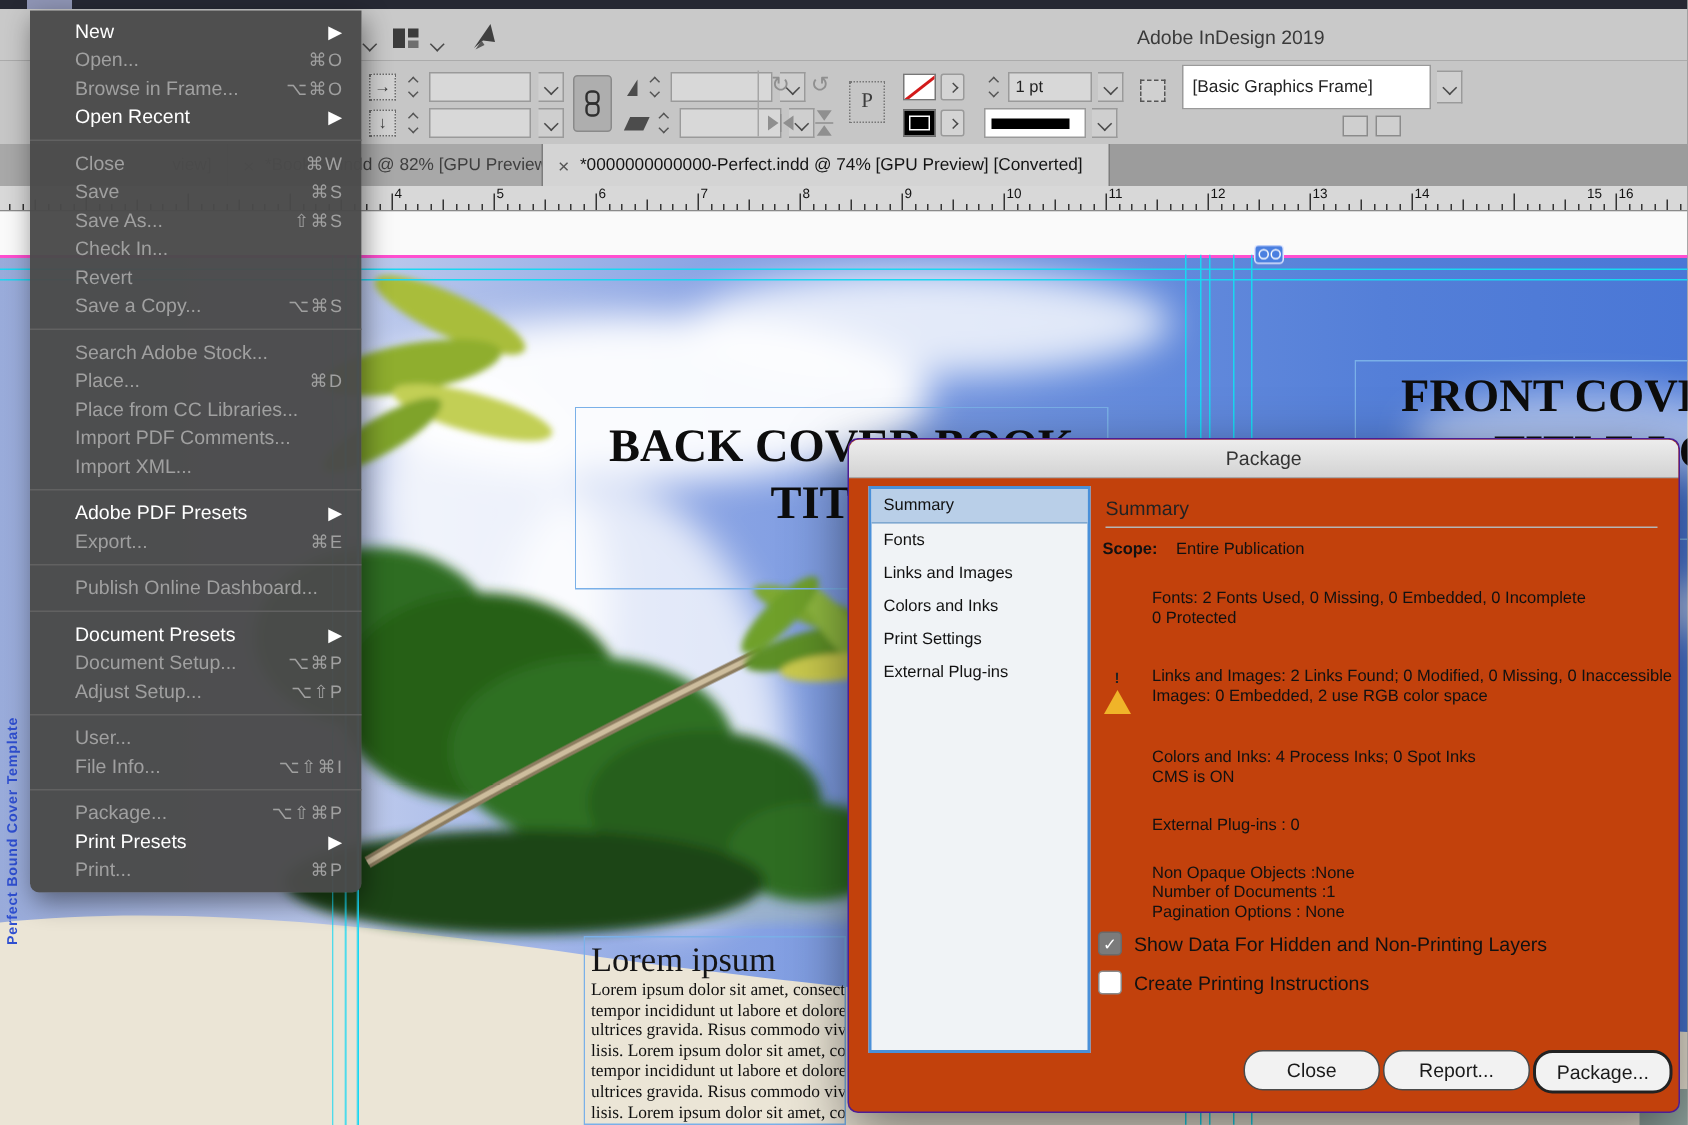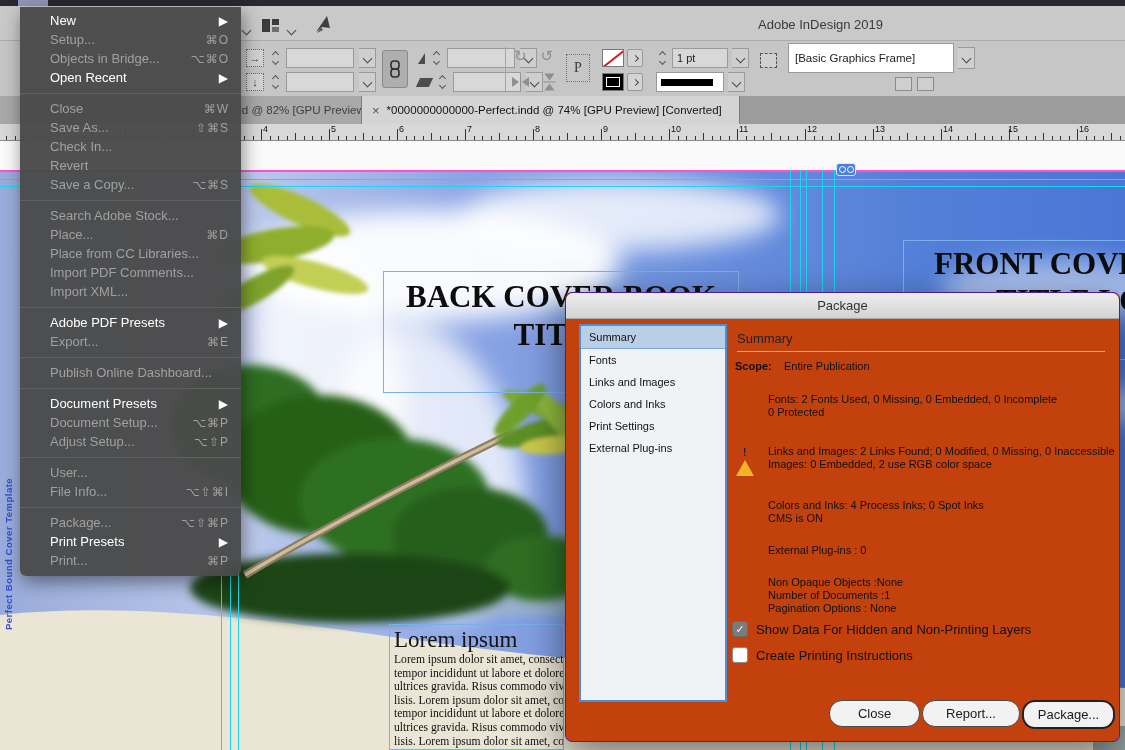--- a/index.html
+++ b/index.html
@@ -388,21 +388,21 @@
       <span class="rnum" style="left: 331px;">5</span>
       <span class="rnum" style="left: 399px;">6</span>
       <span class="rnum" style="left: 467px;">7</span>
       <span class="rnum" style="left: 535px;">8</span>
       <span class="rnum" style="left: 603px;">9</span>
       <span class="rnum" style="left: 671px;">10</span>
       <span class="rnum" style="left: 739px;">11</span>
       <span class="rnum" style="left: 807px;">12</span>
       <span class="rnum" style="left: 875px;">13</span>
       <span class="rnum" style="left: 943px;">14</span>
-      <span class="rnum" style="left: 1008px;">15</span>
+      <span class="rnum" style="left: 1058px;">15</span>
       <span class="rnum" style="left: 1079px;">16</span>
     </div>
 
   <div id="canvas">
     <svg id="photo" width="1125" height="580" viewBox="0 0 1125 580" preserveAspectRatio="none">
       <defs>
         <linearGradient id="sky" x1="0" y1="0" x2="1" y2="0">
           <stop offset="0" stop-color="#99abda"></stop>
             <stop offset=".22" stop-color="#bcc9ec"></stop>
           <stop offset=".42" stop-color="#8aa4e4"></stop>
@@ -535,35 +535,39 @@
     <div class="dlg-btn" style="left:356px;width:96px">Report...</div>
     <div class="dlg-btn default" style="left:456px;width:89px">Package...</div>
   </div>
 
   <div id="file-menu">
       <div class="menu-item">
         <span class="mi-label">New</span>
         <span class="mi-right">▶</span>
       </div>
       <div class="menu-item disabled">
-        <span class="mi-label">Setup...</span>
+        <span class="mi-label">Open...</span>
         <span class="mi-right">⌘O</span>
       </div>
       <div class="menu-item disabled">
-        <span class="mi-label">Objects in Bridge...</span>
+        <span class="mi-label">Browse in Frame...</span>
         <span class="mi-right">⌥⌘O</span>
       </div>
       <div class="menu-item">
         <span class="mi-label">Open Recent</span>
         <span class="mi-right">▶</span>
       </div>
       <div class="menu-sep"></div>
       <div class="menu-item disabled">
         <span class="mi-label">Close</span>
         <span class="mi-right">⌘W</span>
+      </div>
+      <div class="menu-item disabled">
+        <span class="mi-label">Save</span>
+        <span class="mi-right">⌘S</span>
       </div>
       <div class="menu-item disabled">
         <span class="mi-label">Save As...</span>
         <span class="mi-right">⇧⌘S</span>
       </div>
       <div class="menu-item disabled">
         <span class="mi-label">Check In...</span>
         <span class="mi-right"></span>
       </div>
       <div class="menu-item disabled">

